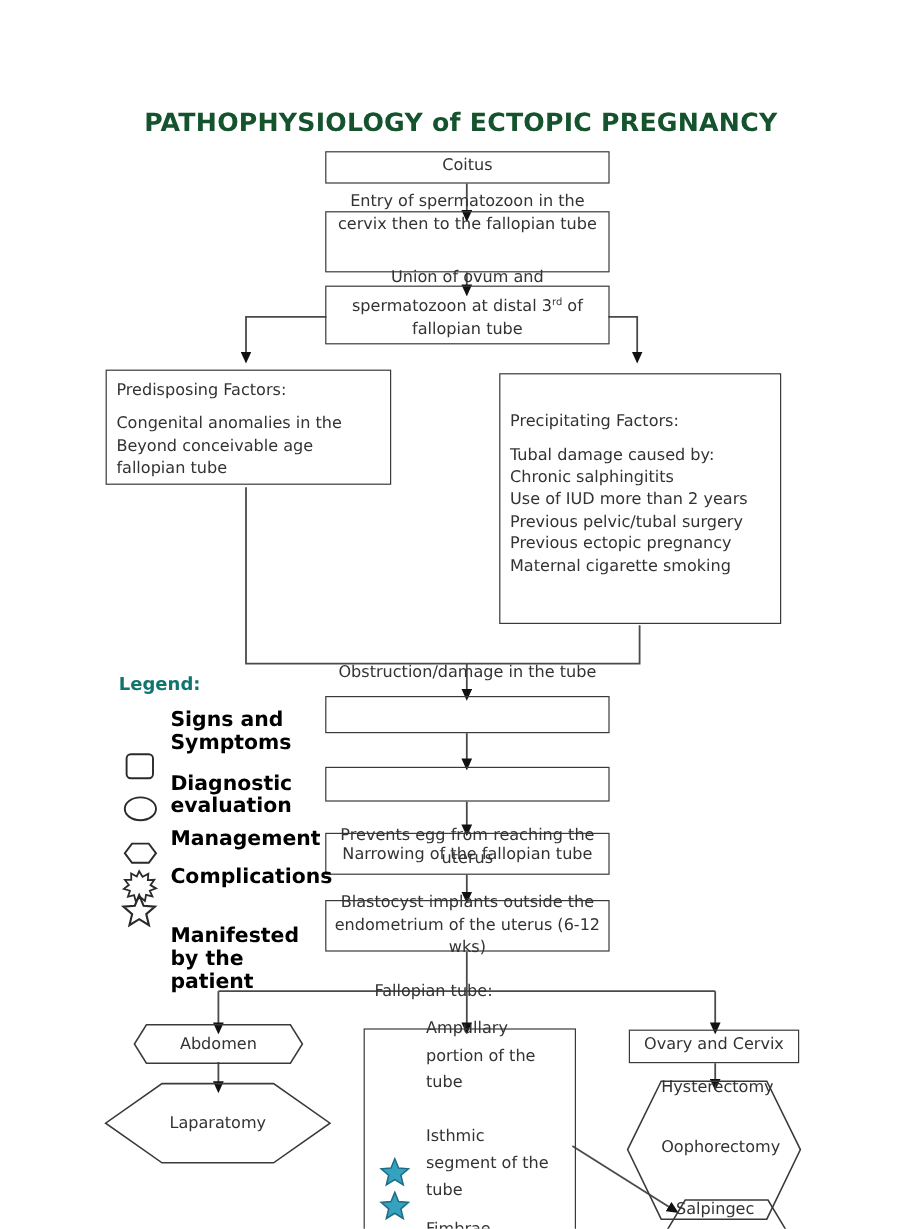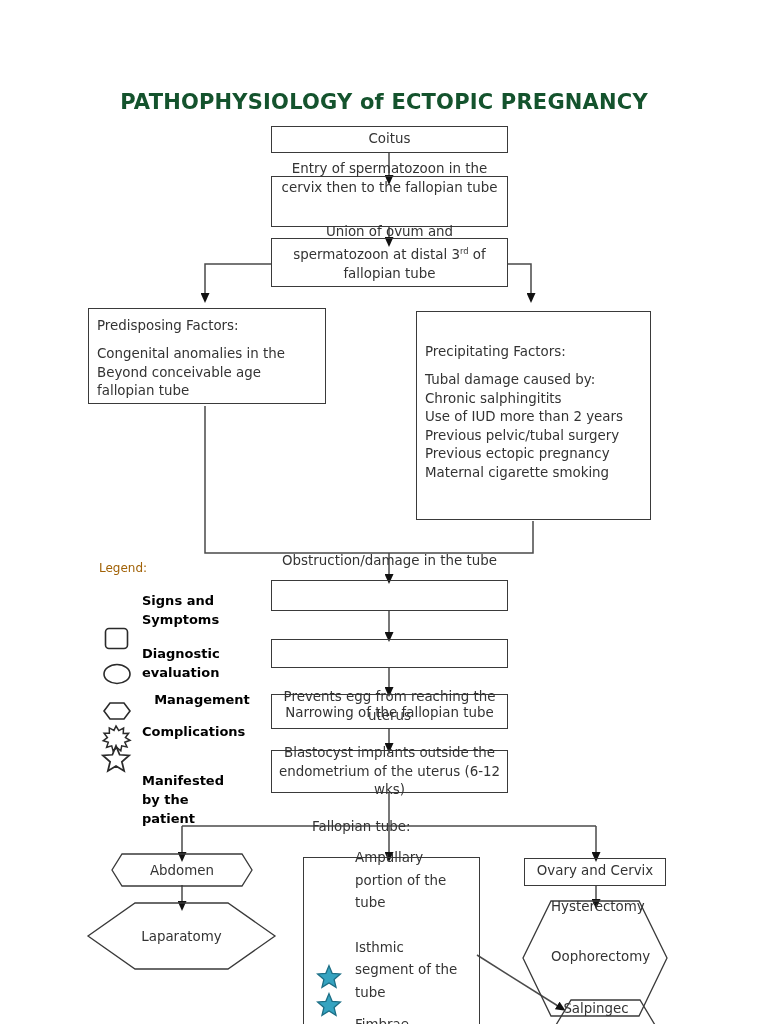--- a/index.html
+++ b/index.html
@@ -23,24 +23,24 @@
     box-sizing:border-box;
   }
   
   .nodetext{
     position:absolute;text-align:center;font-size:13.4px;line-height:18.6px;
     color:#333;
   }
   .nodetext.left{text-align:left;}
 
   .legend-title{
-    position:absolute;font-weight:normal;font-size:12px;color:#a16207;
+    position:absolute;font-weight:bold;font-size:15px;color:#0f766e;
   }
   .legend-label{
-    position:absolute;font-weight:bold;font-size:13px;line-height:19px;
+    position:absolute;font-weight:bold;font-size:17px;line-height:19px;
     color:#000;
   }
   .legend-shape{position:absolute;}
 
   .star-icon{position:absolute;}
   sup{font-size:.62em;vertical-align:super;}
 </style>
 </head>
 <body>
 

